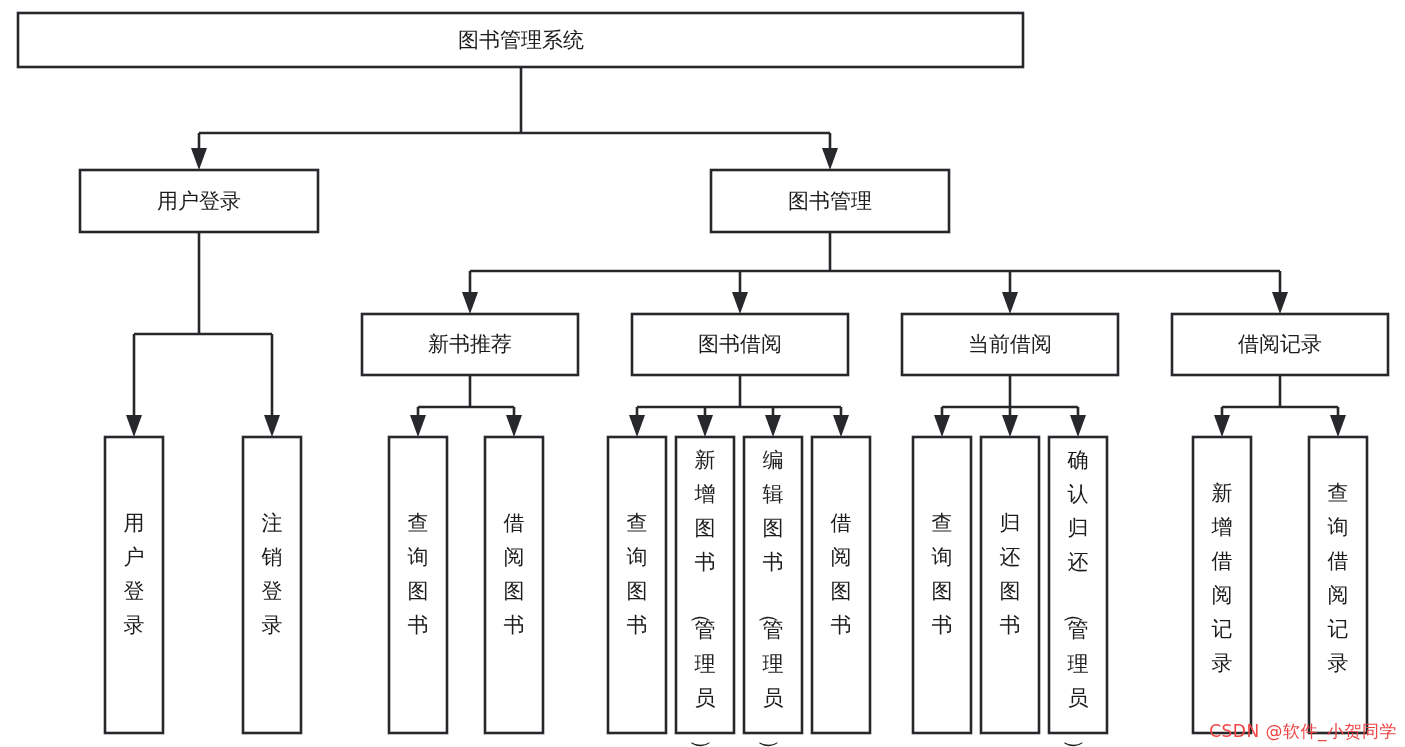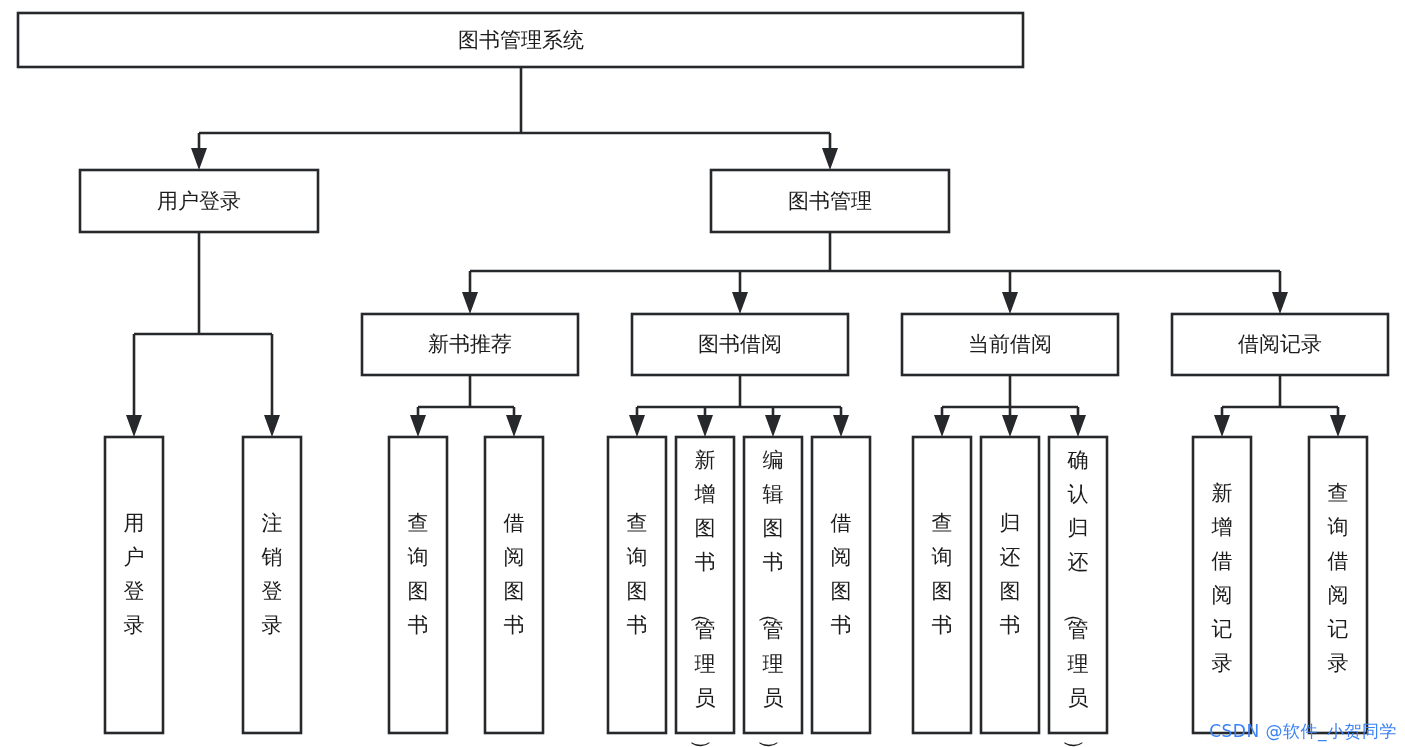--- a/index.html
+++ b/index.html
@@ -53,21 +53,21 @@
   .arrow-head {
     fill: #26282b;
     stroke: none;
   }
   .watermark {
     position: absolute;
     right: 8px;
     bottom: 4px;
     font-family: "DejaVu Sans", "Liberation Sans", sans-serif;
     font-size: 17px;
-    color: #3b82f6;
+    color: #ef4444;
     white-space: nowrap;
     letter-spacing: 0.5px;
     user-select: none;
   }
 </style>
 </head>
 <body>
 
 <div id="diagram-root">
 

